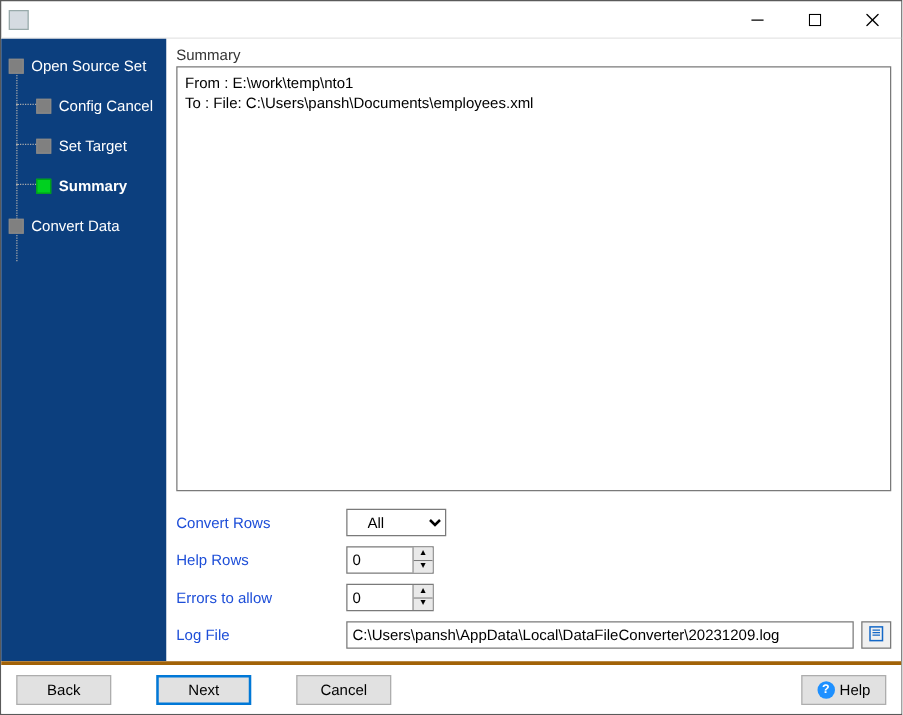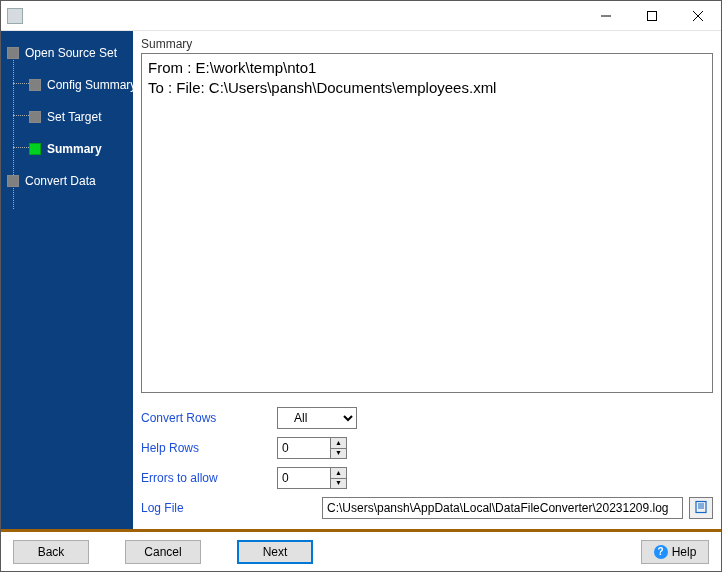--- a/index.html
+++ b/index.html
@@ -114,21 +114,21 @@
   }
   .summary-box {
     flex: none;
     width: 100%;
     height: 340px;
     border: 1px solid #7a7a7a;
     background: #fff;
     padding: 4px 6px;
     overflow: auto;
     white-space: pre;
-    font-size: 15px;
+    font-size: 12px;
     line-height: 1.35;
   }
   .form-grid {
     margin-top: 14px;
     display: grid;
     grid-template-columns: 130px 1fr;
     row-gap: 8px;
     column-gap: 6px;
     align-items: center;
     font-size: 12px;
@@ -171,21 +171,21 @@
     display:flex;
     align-items:center;
     justify-content:center;
     font-size:7px;
     line-height:0;
     background:#e9e9e9;
     cursor:pointer;
   }
   .spin-btns div:first-child { border-bottom:1px solid #7a7a7a; }
   .logrow { display:flex; align-items:center; gap:6px; }
-  .logrow .textin { flex:1;margin-left:45px; }
+  .logrow .textin { flex:1; }
   .iconbtn {
     width: 24px; height: 22px;
     border: 1px solid #7a7a7a;
     background: #f0f0f0;
     display:flex; align-items:center; justify-content:center;
     cursor:pointer;
   }
 
   .footer {
     border-top: 3px solid #a16207;
@@ -259,21 +259,21 @@
         <div class="line-h" style="top:42px"></div>
         <div class="line-h" style="top:74px"></div>
         <div class="line-h" style="top:106px"></div>
 
         <div class="node">
           <div class="box"></div>
           <span class="label">Open Source Set</span>
         </div>
         <div class="node child">
           <div class="box"></div>
-          <span class="label">Config Summary</span>
+          <span class="label">Config Cancel</span>
         </div>
         <div class="node child">
           <div class="box"></div>
           <span class="label">Set Target</span>
         </div>
         <div class="node child active">
           <div class="box"></div>
           <span class="label">Summary</span>
         </div>
         <div class="node">
@@ -333,25 +333,25 @@
           </div>
         </div>
       </div>
     </div>
   </div>
 
   <div class="footer">
     <div class="btn">
       <span>Back</span>
     </div>
+    <div class="btn primary">
+      <span>Next</span>
+    </div>
     <div class="btn">
       <span>Cancel</span>
-    </div>
-    <div class="btn primary">
-      <span>Next</span>
     </div>
     <div class="spacer"></div>
     <div class="btn help">
       <span class="help-icon">?</span>
       <span>Help</span>
     </div>
   </div>
 
 </div>
 

